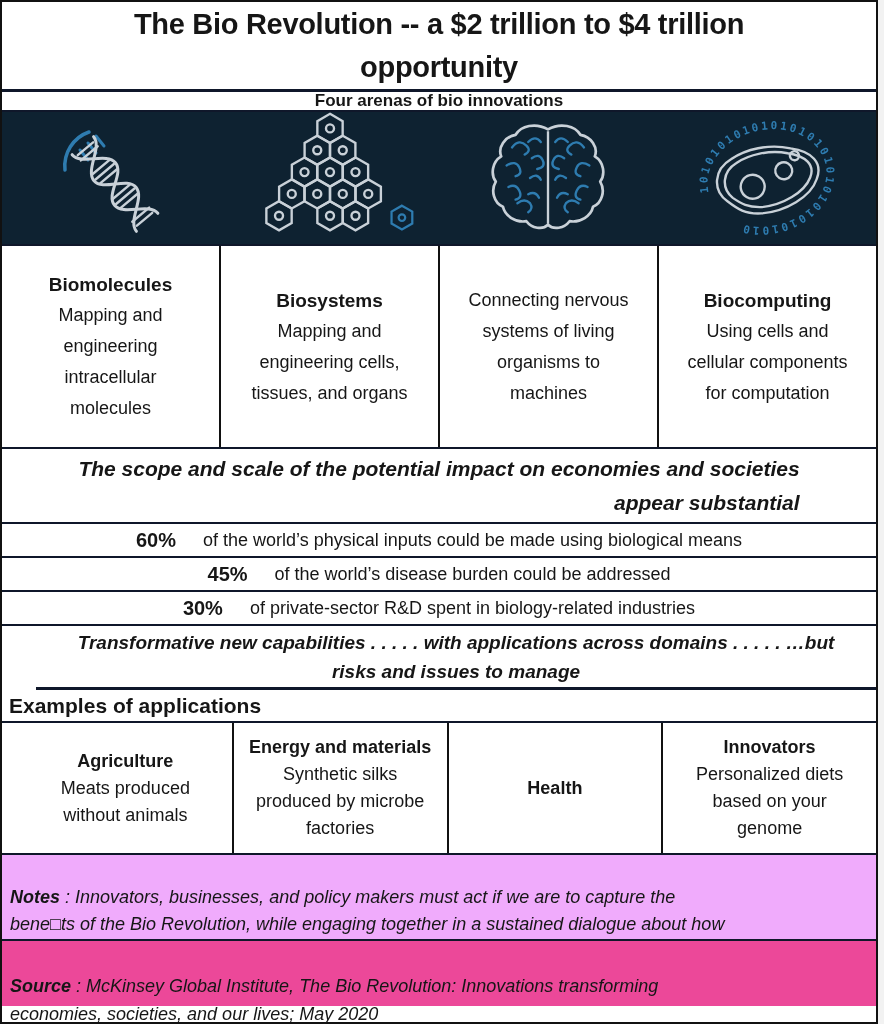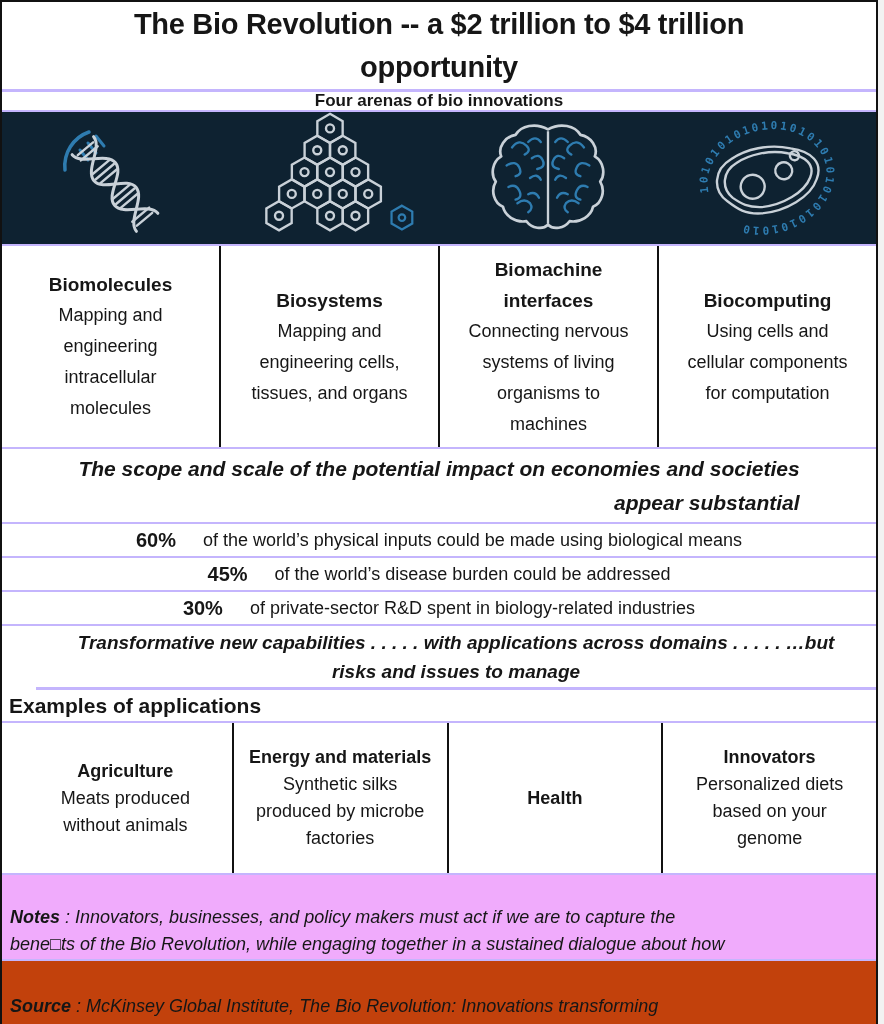--- a/index.html
+++ b/index.html
@@ -8,21 +8,21 @@
     width: 884px; height: 1024px;
     font-family: "Liberation Sans", "DejaVu Sans", sans-serif;
     color: #161616;
   }
   .board {
     width: 878px; height: 1024px;
     background: #ffffff;
     border: 2px solid #111;
     display: flex; flex-direction: column;
   }
-  .row { border-bottom: 2px solid #c4b5fd; flex: 0 0 auto; }
+  .row { border-bottom: 2px solid #0f172a; flex: 0 0 auto; }
 
   
   .row-title { height: 90px; border-bottom-width: 3px;
     display: flex; align-items: center; justify-content: center; }
   .title-text { font-size: 29px; font-weight: 700; text-align: center;
     line-height: 43px; white-space: pre-line; letter-spacing: -0.3px; }
 
   
   .row-subtitle { height: 20px; display: flex; align-items: center; justify-content: center; }
   .subtitle-text { font-size: 17px; font-weight: 700; }
@@ -56,28 +56,28 @@
   .row-caps { height: 64px; border-bottom-width: 3px;
     display: flex; align-items: center; justify-content: center; margin-left: 34px; }
   .caps-text { font-size: 19px; font-weight: 700; font-style: italic;
     text-align: center; line-height: 29px; white-space: pre-line; }
 
   
   .row-exhead { height: 33px; display: flex; align-items: center; }
   .exhead-text { font-size: 21px; font-weight: 700; padding-left: 7px; }
 
   
-  .row-apps { height: 152px; padding-left: 17px; }
+  .row-apps { height: 132px; padding-left: 17px; }
   .app-name { font-size: 18px; font-weight: 700; line-height: 27px; }
   .app-desc { font-size: 18px; line-height: 27px; white-space: pre-line; }
 
   
   .row-notes { height: 86px; background: #f0abfc; padding: 2px 8px;
     font-style: italic; font-size: 18px; line-height: 27px; white-space: pre-line; }
-  .row-source { height: 65px; background: #c2410c; padding: 3px 8px; border-bottom: none;
+  .row-source { height: 65px; background: #ec4899; padding: 3px 8px; border-bottom: none;
     font-style: italic; font-size: 18px; line-height: 28px; white-space: pre-line; }
   .inline-label { font-weight: 700; }
 
   svg { display: block; }
   .stroke-main { stroke: #c9d1d8; fill: none; }
   .stroke-blue { stroke: #2e7cb0; fill: none; }
   .fill-blue { fill: #2e7cb0; }
 </style>
 </head>
 <body>
@@ -207,22 +207,20 @@
 intracellular
 molecules</div>
     </div>
     <div class="col">
       <div class="arena-name">Biosystems</div>
       <div class="arena-desc">Mapping and
 engineering cells,
 tissues, and organs</div>
     </div>
     <div class="col">
-      <div class="arena-name">Biomachine
-interfaces</div>
       <div class="arena-desc">Connecting nervous
 systems of living
 organisms to
 machines</div>
     </div>
     <div class="col">
       <div class="arena-name">Biocomputing</div>
       <div class="arena-desc">Using cells and
 cellular components
 for computation</div>

